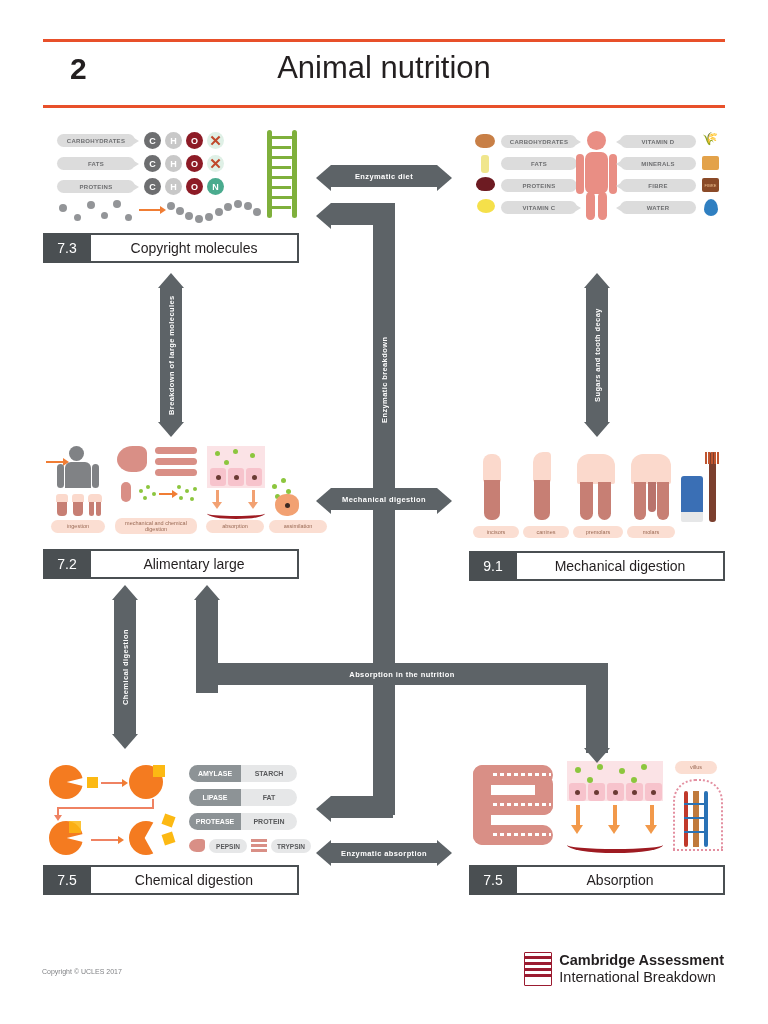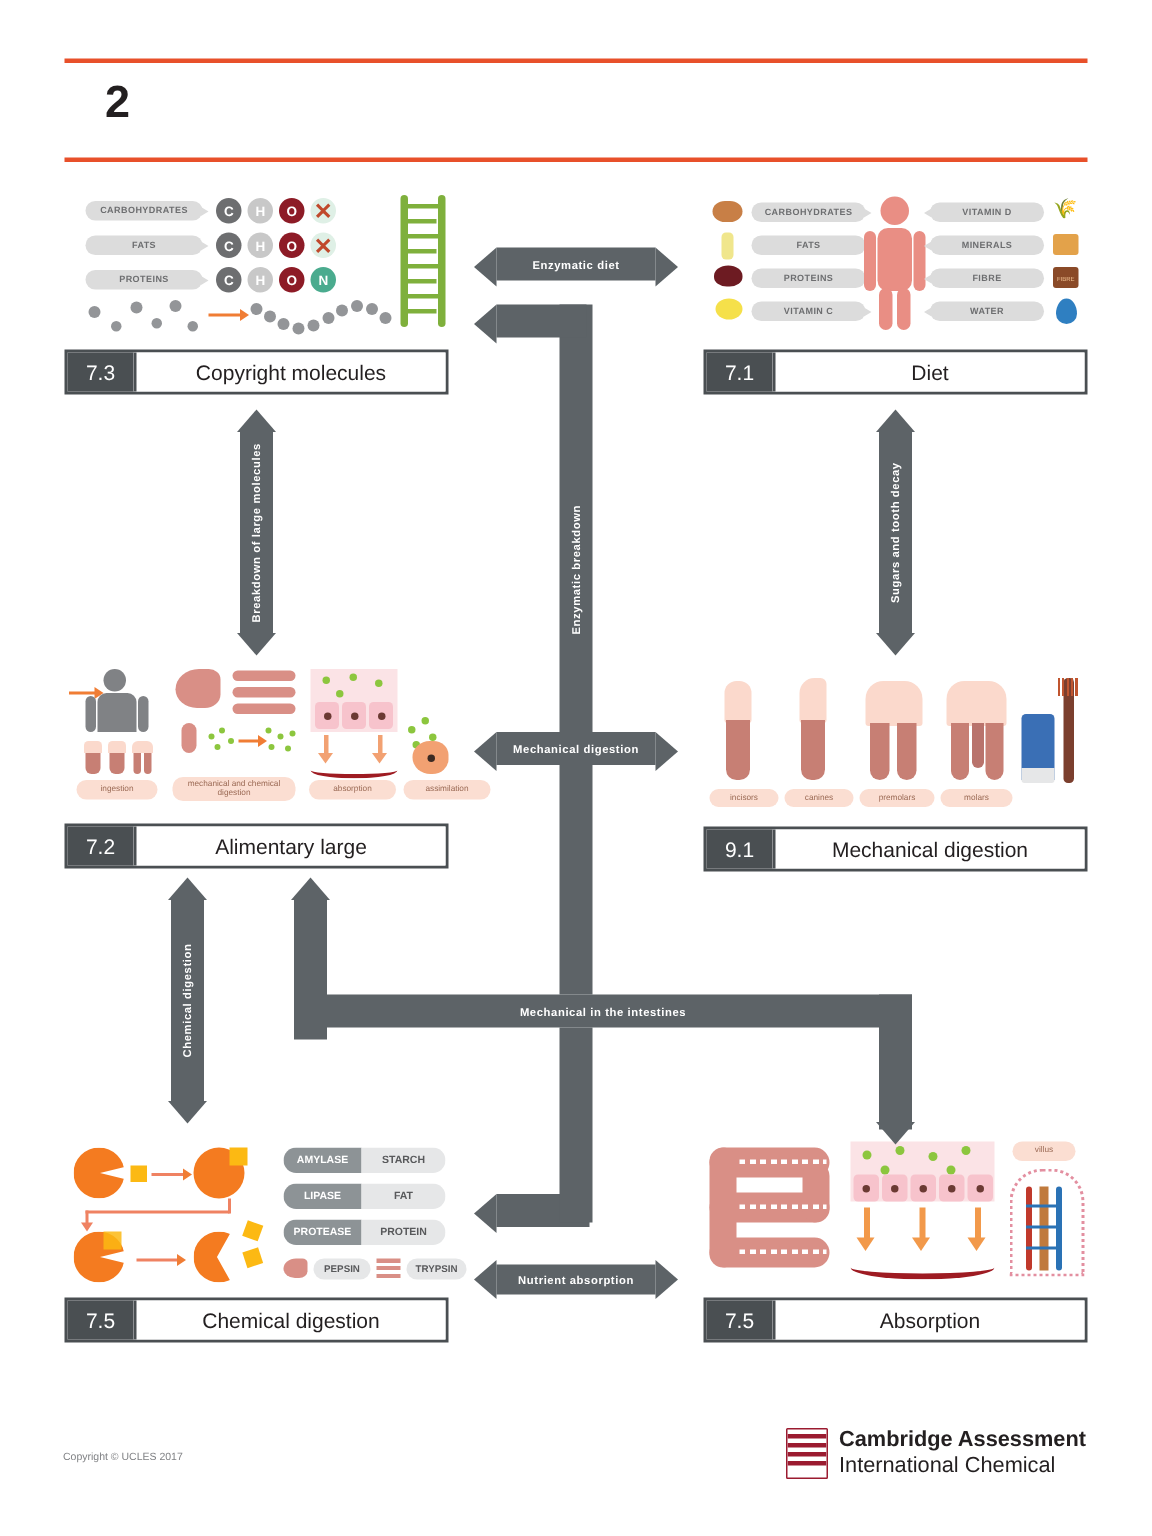--- a/index.html
+++ b/index.html
@@ -135,20 +135,21 @@
   .crest .bar{position:absolute;left:0;width:100%;background:#9b1b30;}
   .logo-txt{font-size:14.5px;line-height:1.18;color:#231f20;}
 </style>
 </head>
 <body>
 
 <div class="page">
 
   <div class="rule top"></div>
   <div class="chap-num">2</div>
+  <div class="chap-title">Animal nutrition</div>
   <div class="rule bottom"></div>
 
   <div class="panel" style="left:43px;top:128px;width:256px;height:105px;">
     <div class="art">
 
       <div class="chip callout" style="left:14px;top:6px;width:78px;">CARBOHYDRATES</div>
       <div class="chip callout" style="left:14px;top:29px;width:78px;">FATS</div>
       <div class="chip callout" style="left:14px;top:52px;width:78px;">PROTEINS</div>
 
       <div class="atom a-c" style="left:101px;top:4px;">C</div>
@@ -226,24 +227,20 @@
 
       <div class="chip calloutL" style="left:151px;top:7px;width:76px;">VITAMIN D</div>
       <div class="chip calloutL" style="left:151px;top:29px;width:76px;">MINERALS</div>
       <div class="chip calloutL" style="left:151px;top:51px;width:76px;">FIBRE</div>
       <div class="chip calloutL" style="left:151px;top:73px;width:76px;">WATER</div>
 
       <div class="ic wheat" style="left:233px;top:3px;">🌾</div>
       <div class="ic cheese" style="left:233px;top:28px;width:17px;height:14px;"></div>
       <div class="ic fibre" style="left:233px;top:50px;width:17px;height:14px;">FIBRE</div>
       <div class="ic water" style="left:235px;top:71px;width:14px;height:17px;"></div>
-    </div>
-    <div class="labelbox" style="left:0;top:105px;">
-      <div class="num">7.1</div>
-      <div class="ttl">Diet</div>
     </div>
   </div>
 
   <div class="panel" style="left:43px;top:444px;width:256px;height:105px;">
     <div class="art" style="height:96px;">
 
       <div class="arrow-o" style="left:3px;top:17px;width:18px;"></div>
       <div class="human-head" style="left:26px;top:2px;width:15px;height:15px;background:#808285;"></div>
       <div class="human-body" style="left:22px;top:18px;width:26px;height:26px;background:#808285;border-radius:6px 6px 0 0;"></div>
       <div class="human-arm" style="left:14px;top:20px;width:7px;height:24px;background:#808285;"></div>
@@ -479,38 +476,38 @@
   <div class="ah up" style="left:112px;top:585px;"></div>
   <div class="ah down" style="left:112px;top:734px;"></div>
   <div class="conlabel vert" style="left:114px;top:600px;width:22px;height:134px;">Chemical digestion</div>
 
   <div class="conn" style="left:196px;top:663px;width:412px;height:22px;"></div>
   <div class="conn" style="left:196px;top:663px;width:22px;height:30px;"></div>
   <div class="ah up" style="left:194px;top:585px;"></div>
   <div class="conn" style="left:196px;top:600px;width:22px;height:70px;"></div>
   <div class="conn" style="left:586px;top:663px;width:22px;height:90px;"></div>
   <div class="ah down" style="left:584px;top:748px;"></div>
-  <div class="conlabel" style="left:218px;top:663px;width:368px;height:22px;">Mechanical in the intestines</div>
+  <div class="conlabel" style="left:218px;top:663px;width:368px;height:22px;">Absorption in the nutrition</div>
 
   <div class="conn" style="left:331px;top:796px;width:62px;height:22px;"></div>
   <div class="conn" style="left:373px;top:685px;width:22px;height:130px;"></div>
   <div class="ah left" style="left:316px;top:796px;"></div>
 
   <div class="conn" style="left:331px;top:843px;width:106px;height:20px;"></div>
   <div class="ah left" style="left:316px;top:840px;"></div>
   <div class="ah right" style="left:437px;top:840px;"></div>
-  <div class="conlabel" style="left:331px;top:843px;width:106px;height:20px;">Nutrient absorption</div>
+  <div class="conlabel" style="left:331px;top:843px;width:106px;height:20px;">Enzymatic absorption</div>
 
   <div class="copyright">Copyright © UCLES 2017</div>
   <div class="logo">
     <div class="crest">
       <div class="bar" style="top:3px;height:3px;"></div>
       <div class="bar" style="top:9px;height:3px;"></div>
       <div class="bar" style="top:15px;height:3px;"></div>
       <div class="bar" style="top:21px;height:3px;"></div>
     </div>
     <div class="logo-txt">
       <div style="font-weight:bold;">Cambridge Assessment</div>
-      <div>International Chemical</div>
+      <div>International Breakdown</div>
     </div>
   </div>
 
 </div>
 
 </body></html>

